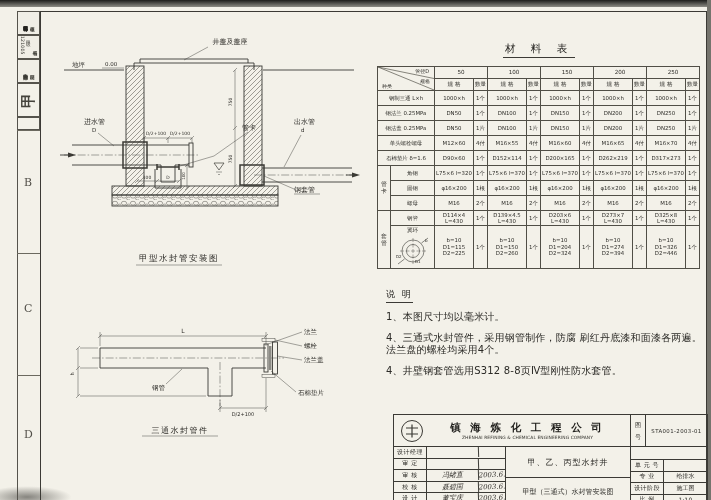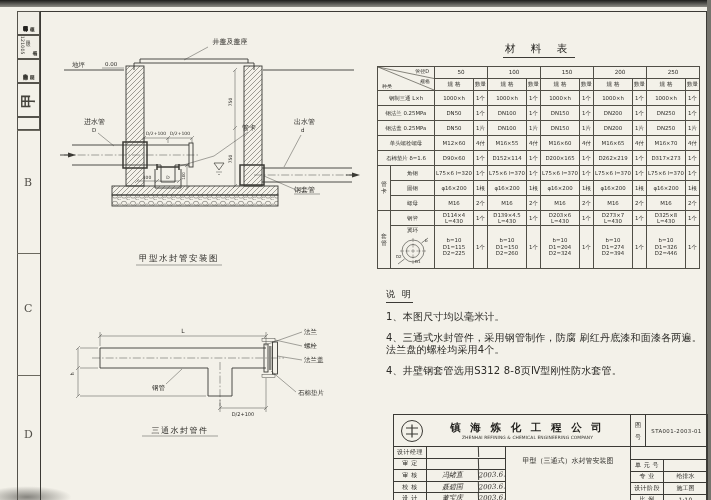--- a/index.html
+++ b/index.html
@@ -492,20 +492,21 @@
           <div class="tbc sig hand">聂碧国</div>
           <div class="tbc date hand">2003.6.</div>
         </div>
         <div class="tbrow">
           <div class="tbc role">设 计</div>
           <div class="tbc sig hand">董宝庆</div>
           <div class="tbc date hand">2003.6.</div>
         </div>
       </div>
     <div class="cell tb-titles">
+      <div class="tb-title-upper">甲、乙、丙型水封井</div>
       <div class="tb-title-lower">甲型（三通式）水封管安装图</div>
     </div>
     <div class="cell tb-fields">
       <div class="f-spacer"></div>
       <div>
           <div class="frow">
             <div class="fl">单 元 号</div>
             <div class="fv"></div>
           </div>
           <div class="frow">

